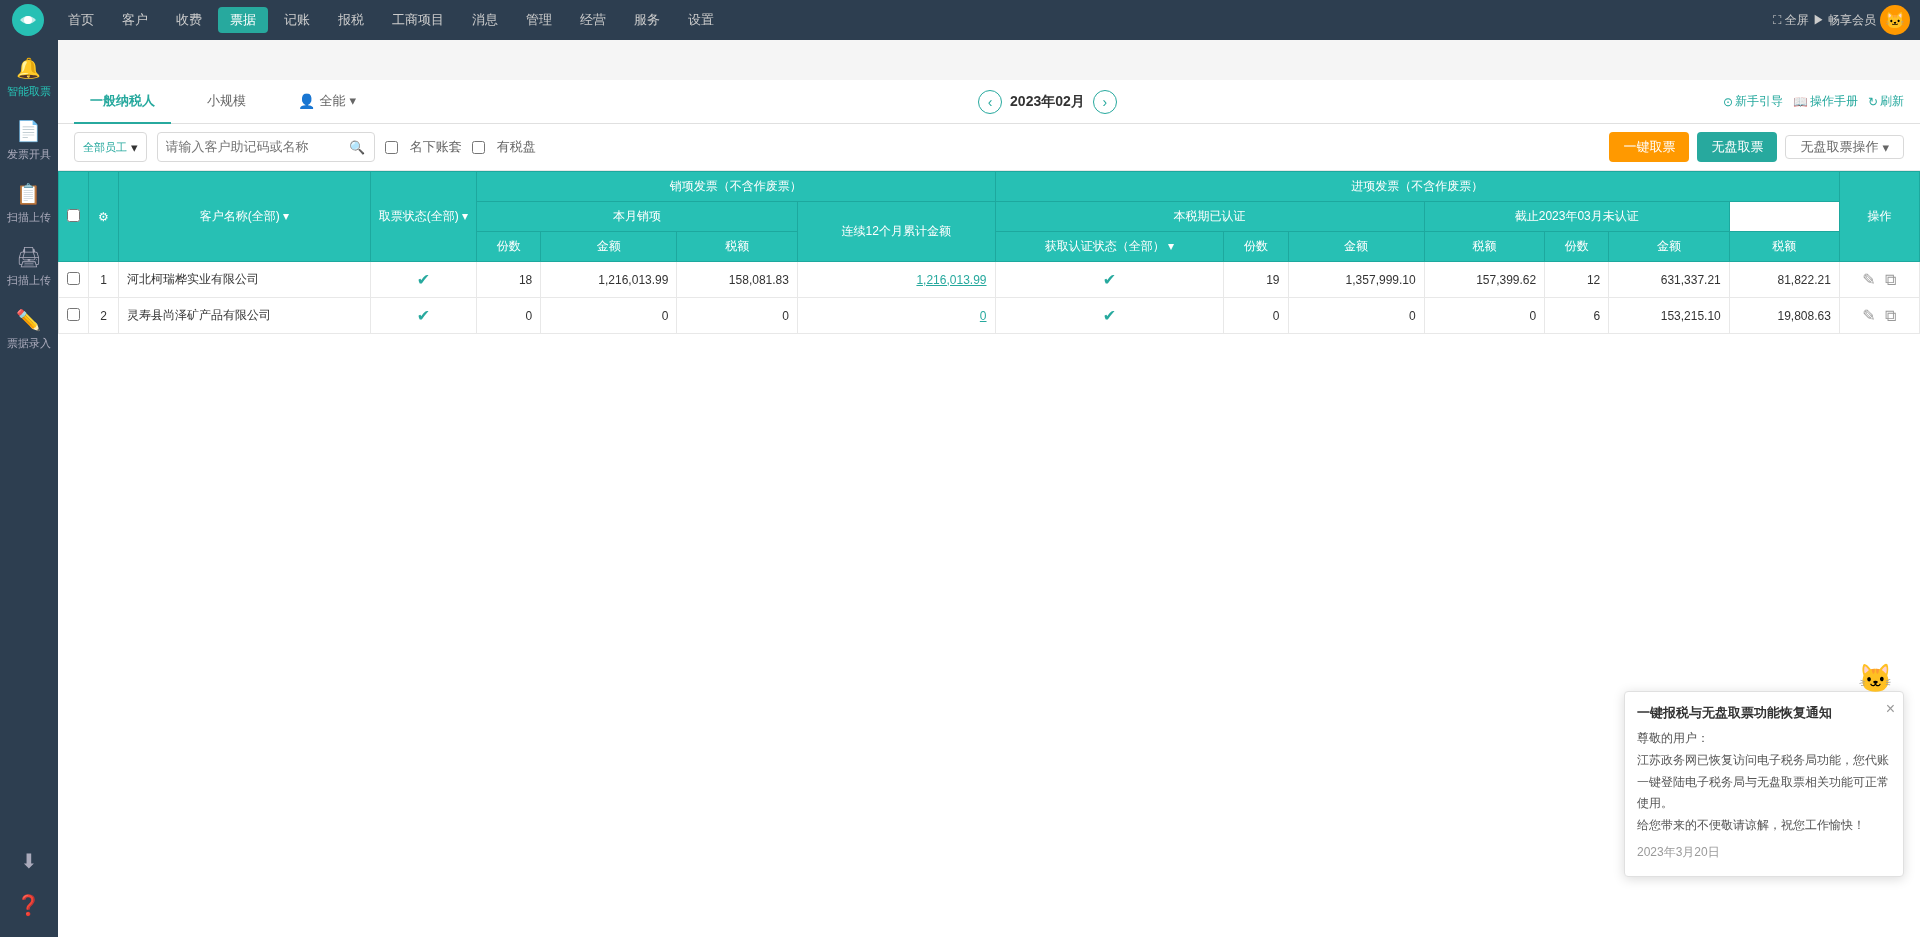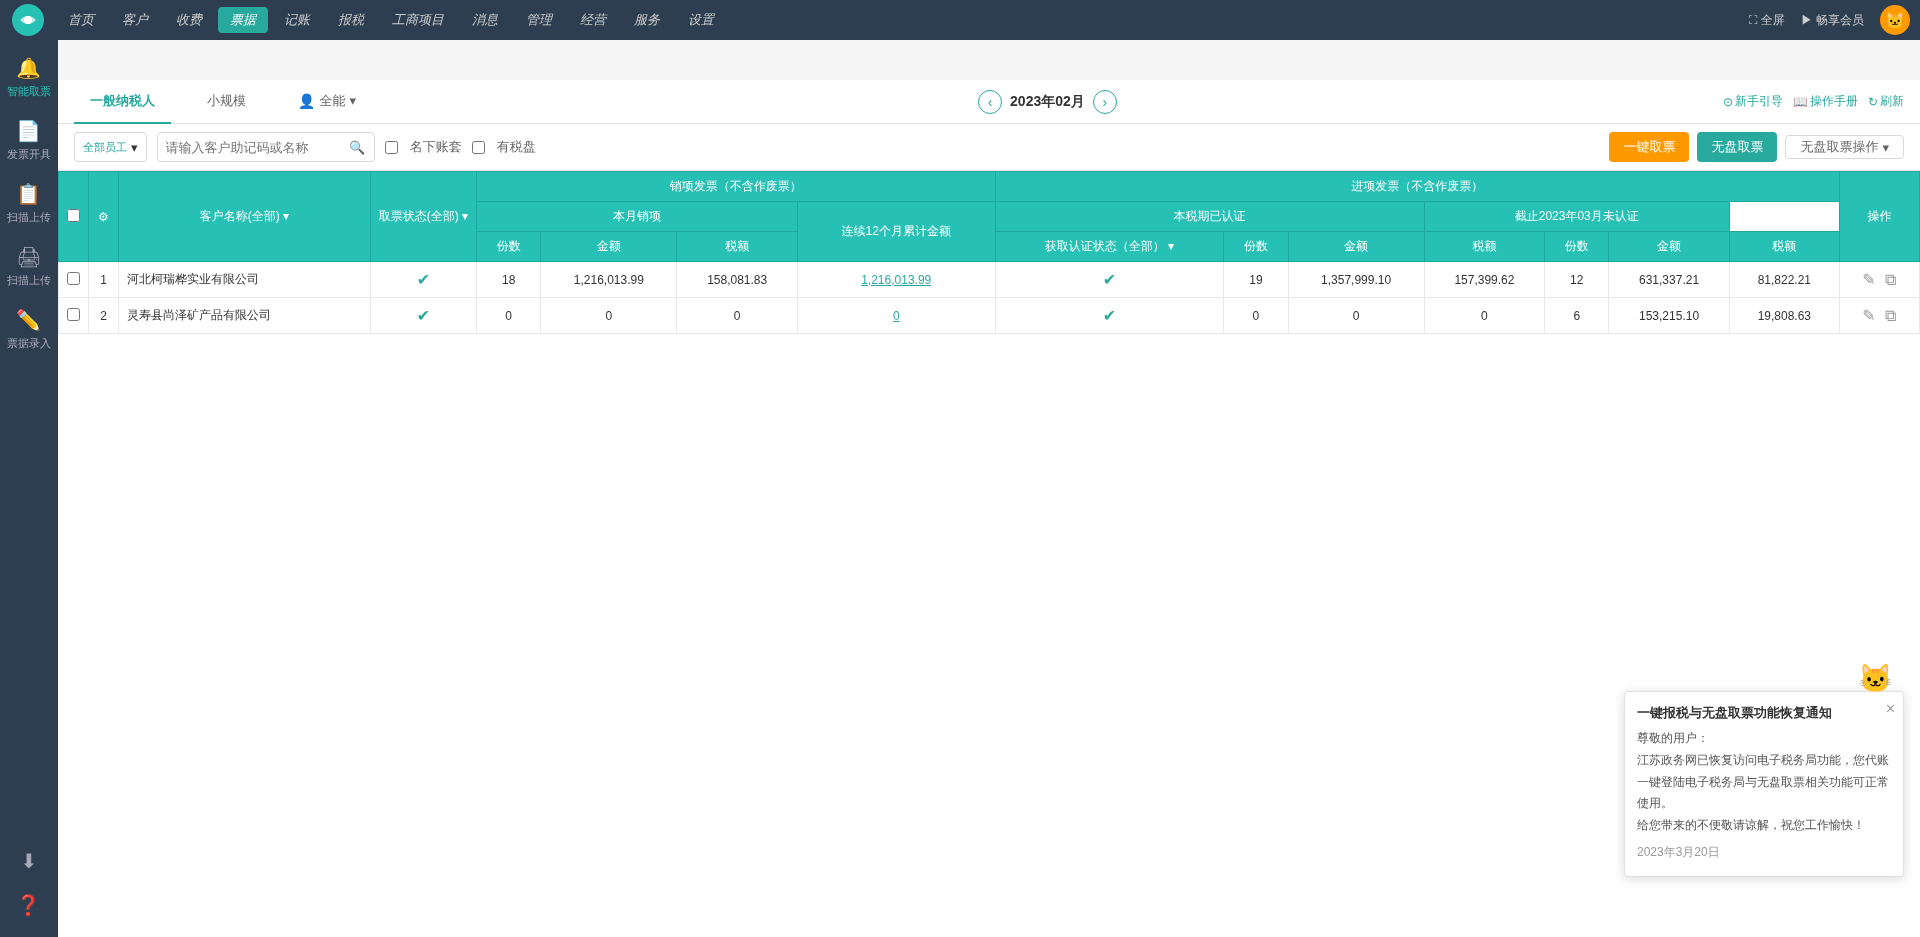--- a/index.html
+++ b/index.html
@@ -22,38 +22,37 @@
       display: flex;
       align-items: center;
       justify-content: center;
     }
     .top-nav .logo svg { width: 32px; height: 32px; }
     .top-nav .nav-items {
       display: flex;
       align-items: center;
       gap: 4px;
       flex: 1;
-      font-style: italic;
     }
     .top-nav .nav-item {
       padding: 4px 12px;
       border-radius: 4px;
       cursor: pointer;
       font-size: 13px;
       color: #ccc;
       white-space: nowrap;
     }
     .top-nav .nav-item.active {
       background: #27a99e;
       color: #fff;
     }
     .top-nav .right-area {
       display: flex;
       align-items: center;
-      gap: 16px;
+      gap: 4px;
       font-size: 12px;
       color: #ccc;
     }
     .avatar {
       width: 30px; height: 30px;
       border-radius: 50%;
       background: #f90;
       display: flex; align-items: center; justify-content: center;
       color: #fff; font-size: 16px;
     }
@@ -180,20 +179,21 @@
       padding: 0 8px;
       background: #fff;
       height: 30px;
       gap: 4px;
     }
     .search-input-wrap input {
       border: none; outline: none;
       font-size: 13px;
       width: 180px;
       color: #999;
+      font-family: Liberation Serif, serif;
     }
     .checkbox-label {
       display: flex;
       align-items: center;
       gap: 12px;
       font-size: 13px;
       color: #666;
       cursor: pointer;
     }
     .right-actions {
@@ -264,21 +264,21 @@
     tbody tr td {
       text-align: center;
       padding: 8px 8px;
       border: 1px solid #e8e8e8;
       color: #333;
       background: #fff;
     }
     .td-link { color: #27a99e; text-decoration: underline; cursor: pointer; }
     .check-icon { color: #27a99e; font-size: 16px; }
     .td-left { text-align: left; }
-    .td-num { text-align: center; }
+    .td-num { text-align: right; }
     .edit-icon, .copy-icon { color: #999; cursor: pointer; font-size: 16px; }
 
     
     .notification-popup {
       position: fixed;
       right: 16px;
       bottom: 60px;
       width: 280px;
       background: #fff;
       border: 1px solid #e0e0e0;

